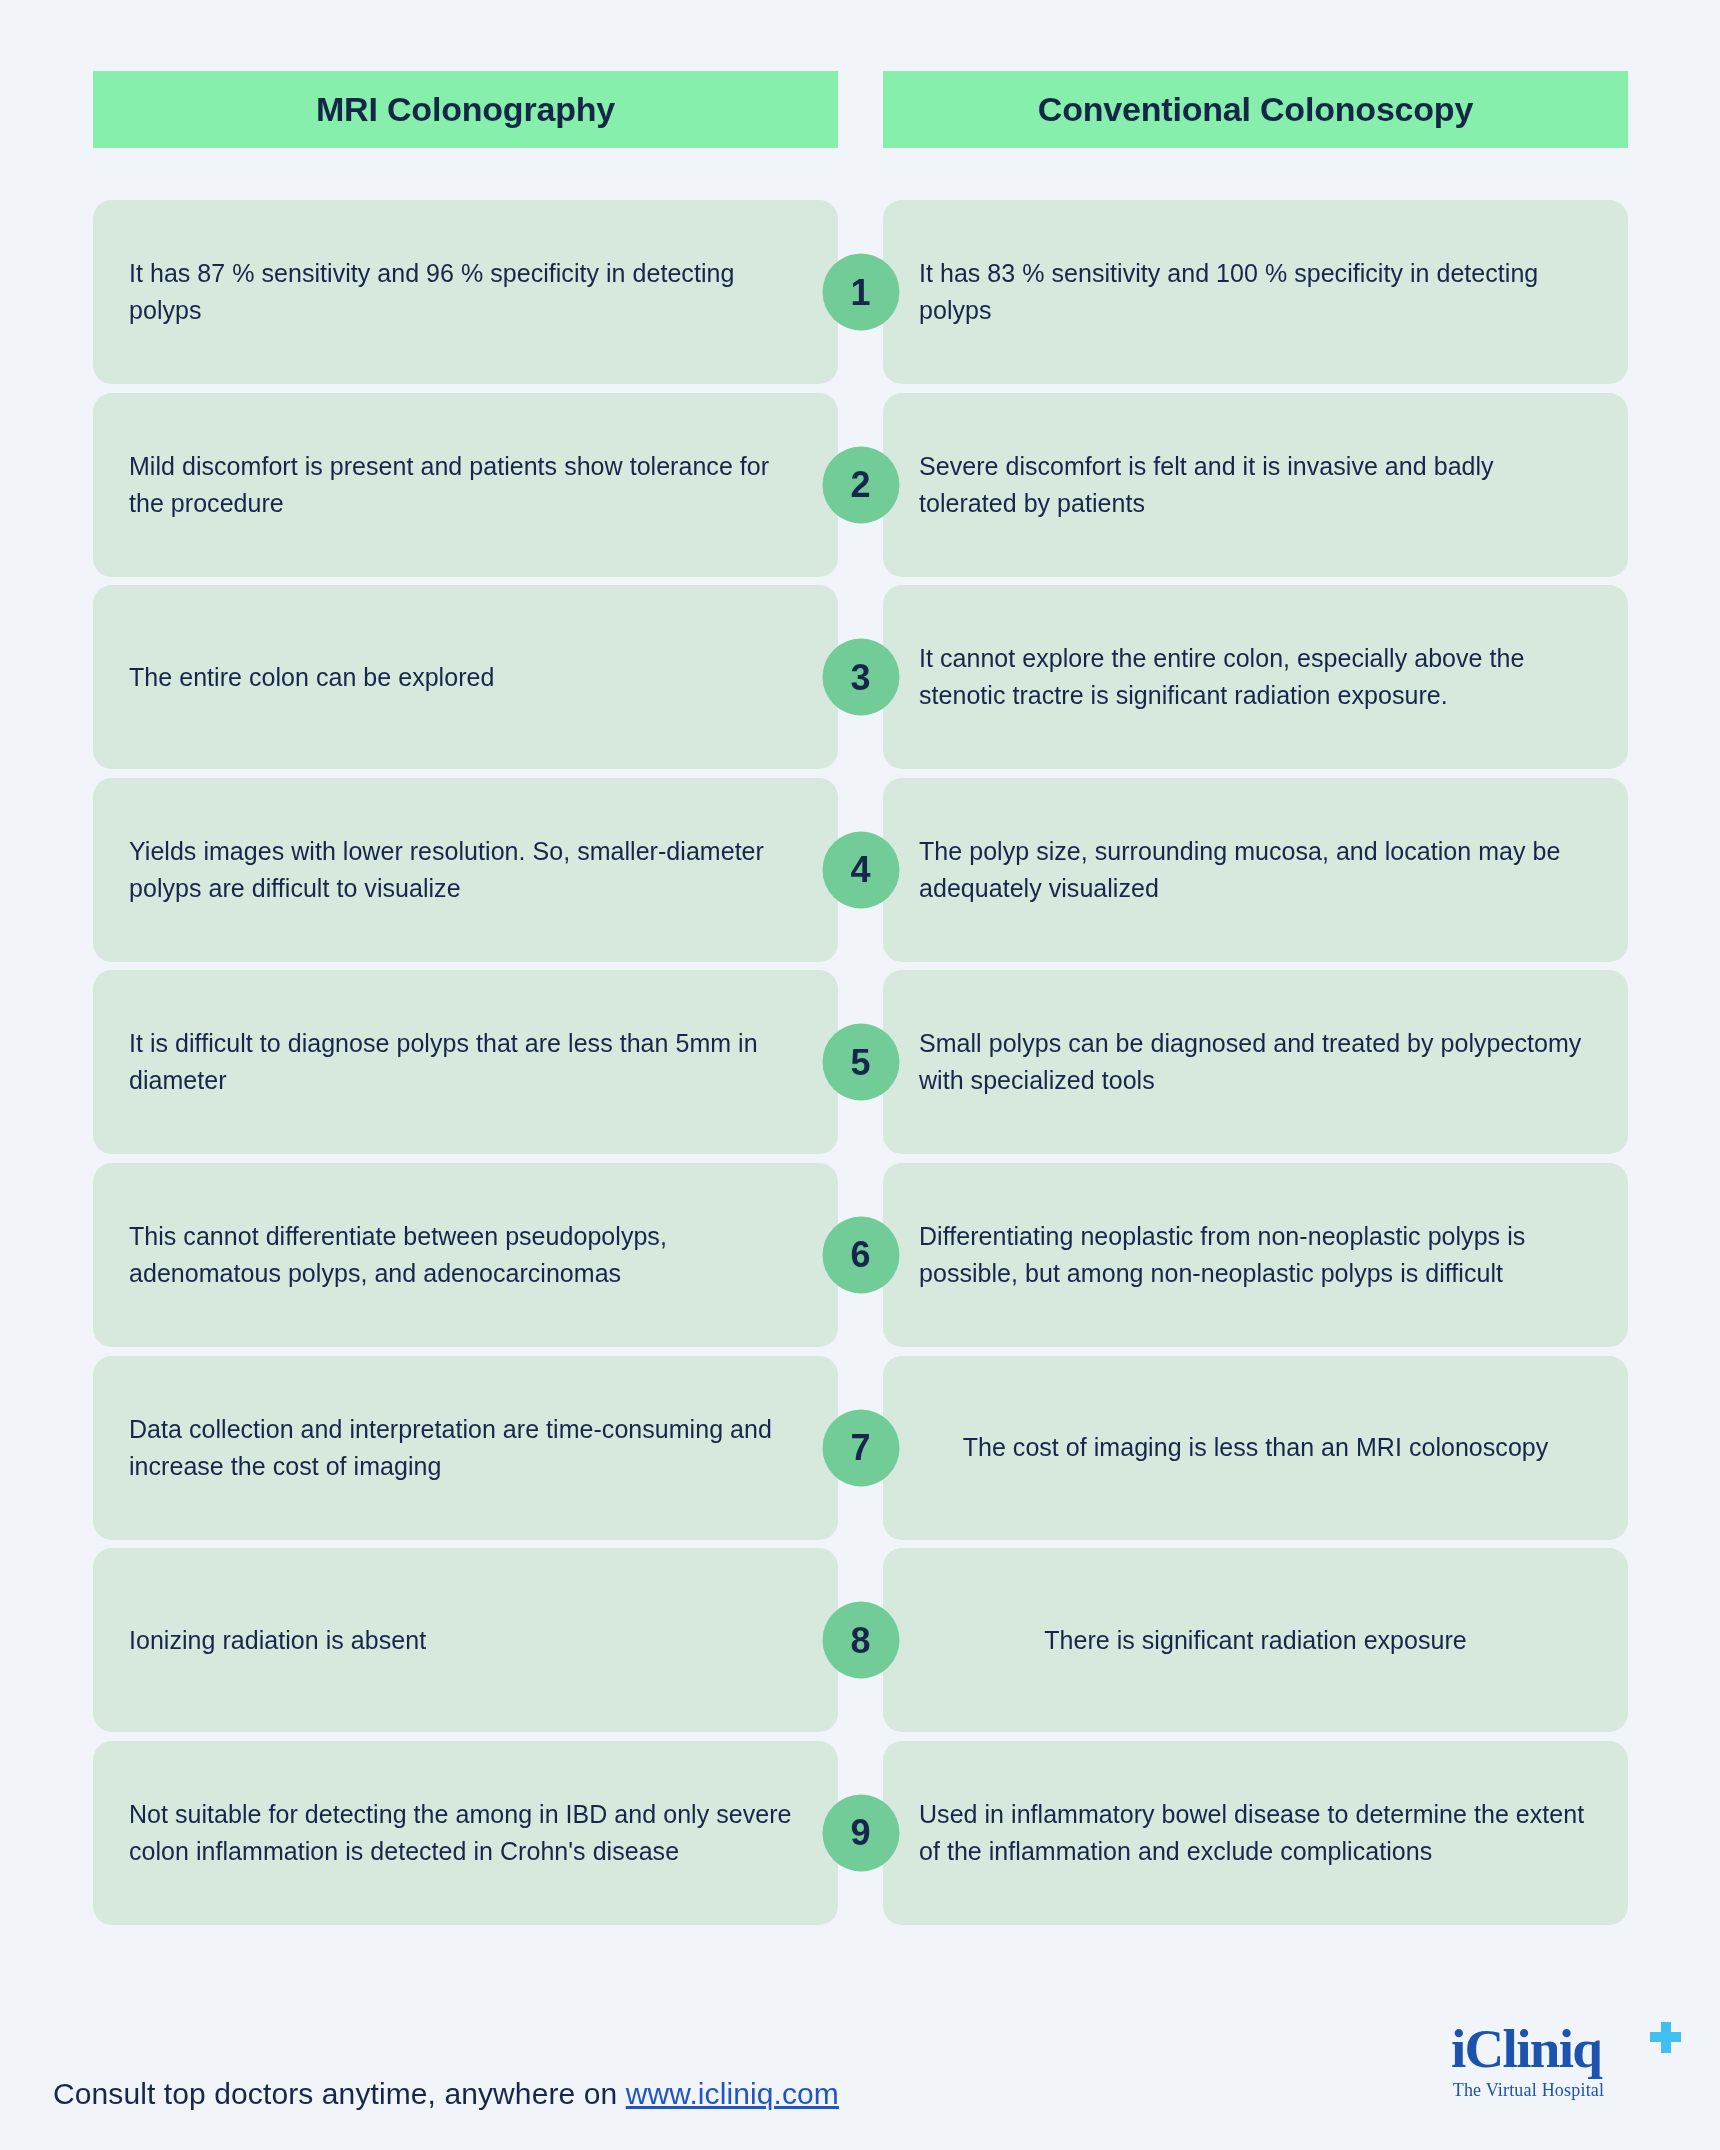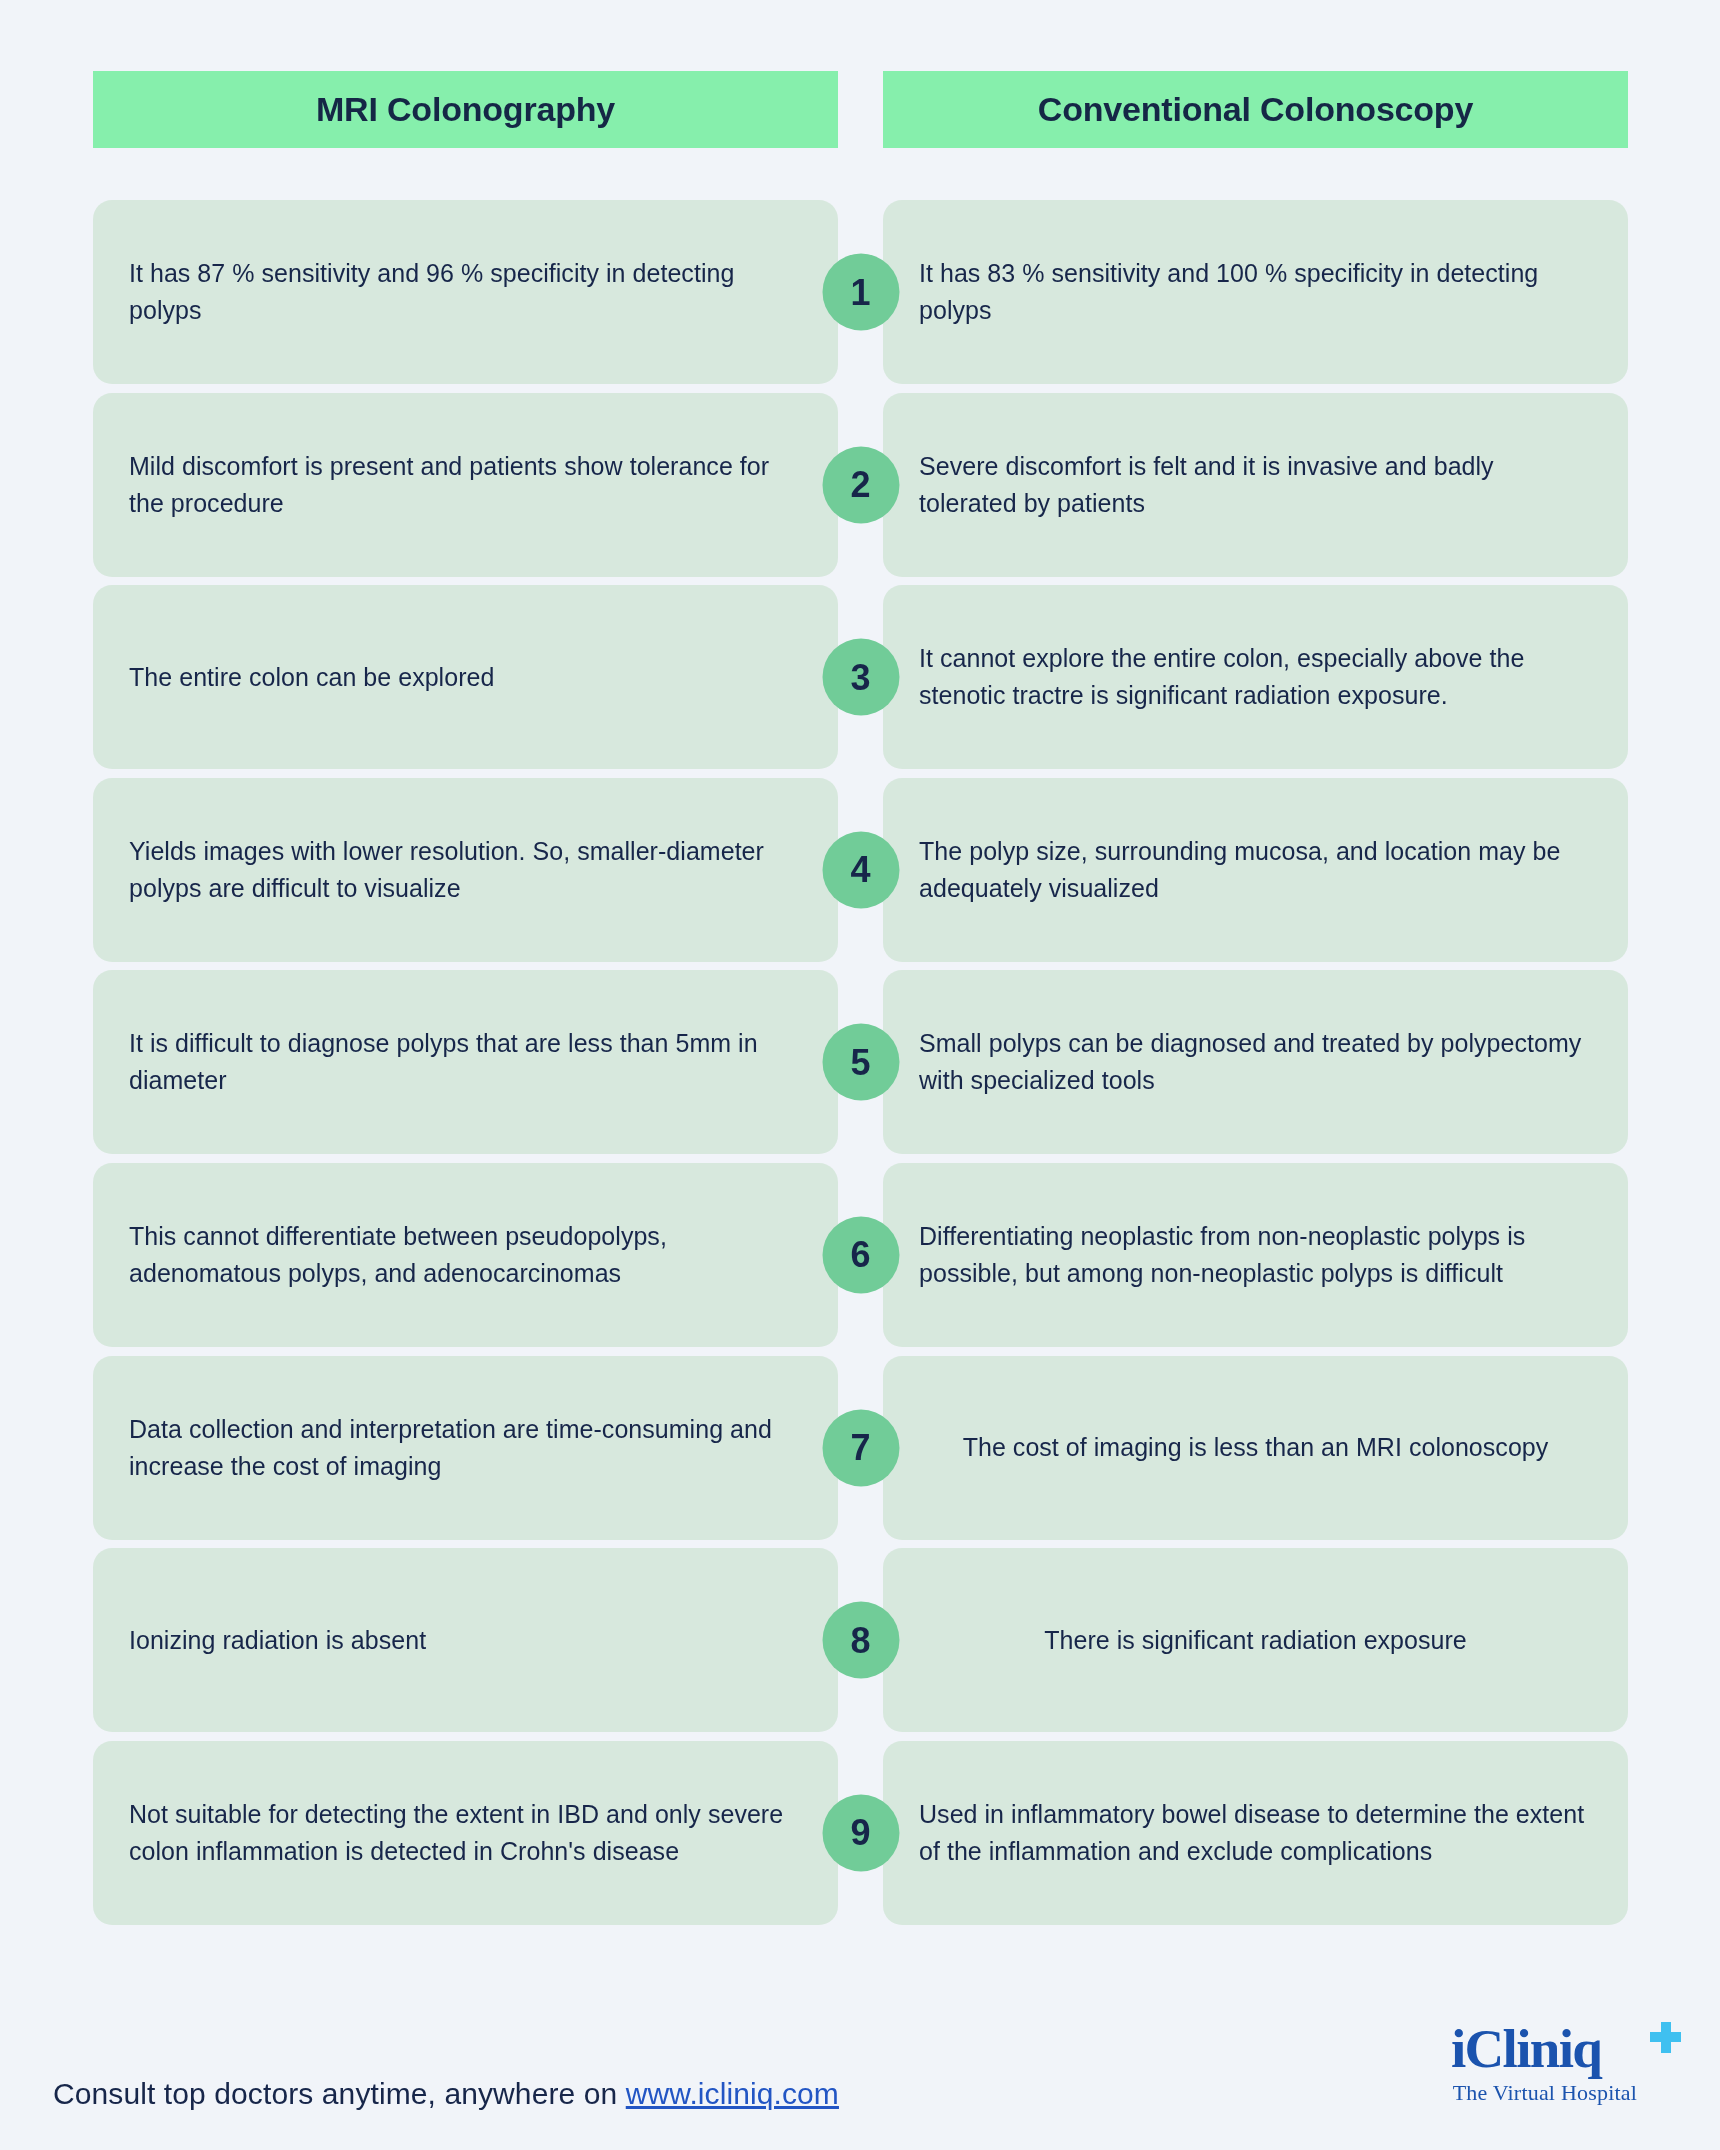--- a/index.html
+++ b/index.html
@@ -161,21 +161,21 @@
   .logo-plus::before {
     left: 10.3px; top: 0; width: 10.3px; height: 31px;
   }
   .logo-plus::after {
     left: 0; top: 10.3px; width: 31px; height: 10.3px;
   }
   .logo-tagline {
     position: absolute;
     left: 1.7px;
     top: 60px;
-    font-size: 22px;
+    font-size: 18px;
     color: #1B53AE;
     letter-spacing: 0.2px;
   }
 </style>
 </head>
 <body>
 
 <div class="page">
 
   <div class="header-row">
@@ -251,21 +251,21 @@
         <div class="card left">
           <div class="card-text">Ionizing radiation is absent</div>
         </div>
         <div class="card right">
           <div class="card-text">There is significant radiation exposure</div>
         </div>
         <div class="badge">8</div>
       </div>
       <div class="row">
         <div class="card left">
-          <div class="card-text">Not suitable for detecting the extent in IBD and only severe colon inflammation is detected in Crohn's disease</div>
+          <div class="card-text">Not suitable for detecting the among in IBD and only severe colon inflammation is detected in Crohn's disease</div>
         </div>
         <div class="card right">
           <div class="card-text">Used in inflammatory bowel disease to determine the extent of the inflammation and exclude complications</div>
         </div>
         <div class="badge">9</div>
       </div>
     </div>
 
   <div class="footer">
     <div class="footer-text">

